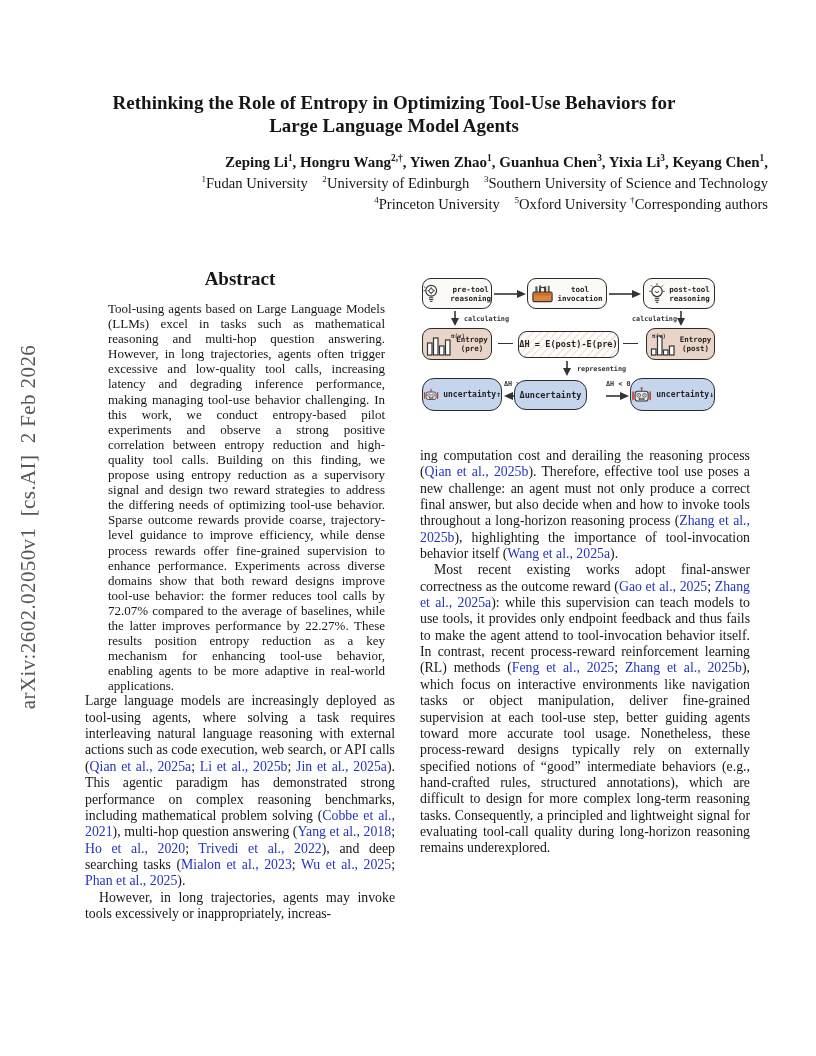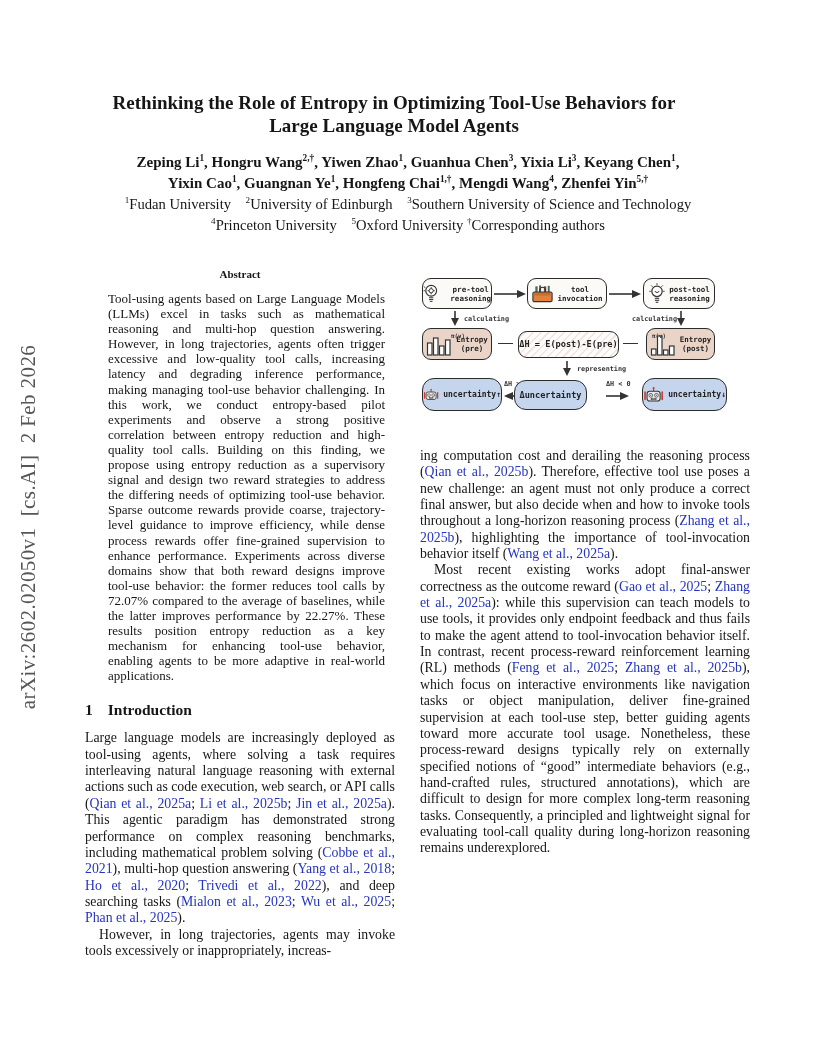--- a/index.html
+++ b/index.html
@@ -9,30 +9,30 @@
   }
   
   .arxiv-strip{
     position:absolute;left:28px;top:527px;
     transform:translate(-50%,-50%) rotate(-90deg);
     white-space:pre;font-size:21px;color:var(--arxiv-gray,#555);letter-spacing:.4px;
   }
   
   .title-block{position:absolute;top:92px;left:0;width:788px;text-align:center;
     font-weight:bold;font-size:19px;line-height:22.5px;}
-  .authors-block{position:absolute;top:152px;left:48px;width:720px;text-align:center;
+  .authors-block{position:absolute;top:152px;left:48px;width:720px;text-align:right;
     font-size:15px;line-height:21px;}
   .authors-line{font-weight:bold;}
   .affil-line{white-space:pre-wrap;font-size:14.6px;}
   sup{font-size:0.62em;vertical-align:super;line-height:0;}
   
   .col{position:absolute;top:268px;}
   .col-left{left:85px;width:310px;}
   .col-right{left:420px;width:330px;}
-  .abstract-heading{text-align:center;font-weight:bold;font-size:11px;margin:0 0 11px 0;}
+  .abstract-heading{text-align:center;font-weight:bold;font-size:19px;margin:0 0 11px 0;}
   .abstract-text{margin:0 10px 0 23px;font-size:13px;line-height:15.1px;text-align:justify;}
   .section-heading{font-size:15.5px;font-weight:bold;margin:18px 0 11px 0;}
   .section-heading .sec-num{margin-right:15px;}
   .body-par{font-size:13.8px;line-height:16.35px;text-align:justify;margin:0;}
   .body-par.indent{text-indent:14px;}
   .cite{color:var(--citation,#2433c0);}
   
   .fig{position:relative;width:330px;height:158px;margin:0;
     font-family:"DejaVu Sans Mono",monospace;font-weight:bold;color:#222;}
   .fbox{position:absolute;box-sizing:border-box;border:1.6px solid var(--figure-border,#2b2b2b);
@@ -57,31 +57,27 @@
 
   <div class="arxiv-strip">arXiv:2602.02050v1  [cs.AI]  2 Feb 2026</div>
 
   <div class="title-block">
     <div>Rethinking the Role of Entropy in Optimizing Tool-Use Behaviors for</div>
     <div>Large Language Model Agents</div>
   </div>
 
   <div class="authors-block">
     <div class="authors-line"><span>Zeping Li</span><sup>1</sup><span>, </span><span>Hongru Wang</span><sup>2,†</sup><span>, </span><span>Yiwen Zhao</span><sup>1</sup><span>, </span><span>Guanhua Chen</span><sup>3</sup><span>, </span><span>Yixia Li</span><sup>3</sup><span>, </span><span>Keyang Chen</span><sup>1</sup><span>,</span></div>
-    <div class="authors-line"><span>Yixin Cao</span><sup>1</sup><span>, </span><span>Guangnan Ye</span><sup>1</sup><span>, </span><span>Hongfeng Chai</span><sup>1,†</sup><span>, </span><span>Mengdi Wang</span><sup>4</sup><span>, </span><span>Zhenfei Yin</span><sup>5,†</sup></div>
     <div class="affil-line"><sup>1</sup><span>Fudan University    </span><sup>2</sup><span>University of Edinburgh    </span><sup>3</sup><span>Southern University of Science and Technology</span></div>
     <div class="affil-line"><sup>4</sup><span>Princeton University    </span><sup>5</sup><span>Oxford University </span><sup>†</sup><span>Corresponding authors</span></div>
   </div>
 
   <div class="col col-left">
     <div class="abstract-heading">Abstract</div>
     <div class="abstract-text">Tool-using agents based on Large Language Models (LLMs) excel in tasks such as mathematical reasoning and multi-hop question answering. However, in long trajectories, agents often trigger excessive and low-quality tool calls, increasing latency and degrading inference performance, making managing tool-use behavior challenging. In this work, we conduct entropy-based pilot experiments and observe a strong positive correlation between entropy reduction and high-quality tool calls. Building on this finding, we propose using entropy reduction as a supervisory signal and design two reward strategies to address the differing needs of optimizing tool-use behavior. Sparse outcome rewards provide coarse, trajectory-level guidance to improve efficiency, while dense process rewards offer fine-grained supervision to enhance performance. Experiments across diverse domains show that both reward designs improve tool-use behavior: the former reduces tool calls by 72.07% compared to the average of baselines, while the latter improves performance by 22.27%. These results position entropy reduction as a key mechanism for enhancing tool-use behavior, enabling agents to be more adaptive in real-world applications.</div>
-    <div class="section-heading">
-      <span class="sec-num">1</span><span>Introduction</span>
-    </div>
     <p class="body-par"><span>Large language models are increasingly deployed as tool-using agents, where solving a task requires interleaving natural language reasoning with external actions such as code execution, web search, or API calls (</span><span class="cite">Qian et al., 2025a</span><span>; </span><span class="cite">Li et al., 2025b</span><span>; </span><span class="cite">Jin et al., 2025a</span><span>). This agentic paradigm has demonstrated strong performance on complex reasoning benchmarks, including mathematical problem solving (</span><span class="cite">Cobbe et al., 2021</span><span>), multi-hop question answering (</span><span class="cite">Yang et al., 2018</span><span>; </span><span class="cite">Ho et al., 2020</span><span>; </span><span class="cite">Trivedi et al., 2022</span><span>), and deep searching tasks (</span><span class="cite">Mialon et al., 2023</span><span>; </span><span class="cite">Wu et al., 2025</span><span>; </span><span class="cite">Phan et al., 2025</span><span>).</span></p>
     <p class="body-par indent"><span>However, in long trajectories, agents may invoke tools excessively or inappropriately, increas-</span></p>
   </div>
 
   <div class="col col-right">
 
     <figure class="fig">
 
       <div class="fbox" style="left:2px;top:10px;width:70px;height:31px;gap:11px;">
         <svg width="17" height="24" viewBox="0 0 20 26">
@@ -218,21 +214,21 @@
           <polygon points="0,5 9,1 9,9" fill="#333"></polygon>
       </svg>
       <div class="fbox blue" style="left:94px;top:112px;width:73px;height:30px;font-size:8.6px;">
         <span class="lbl">Δuncertainty</span>
       </div>
       <span class="flabel" style="left:186px;top:112px;">ΔH &lt; 0</span>
       <svg style="position:absolute;left:186px;top:123px;" width="23" height="10" viewBox="0 0 23 10">
         <line x1="0" y1="5" x2="16" y2="5" stroke="#333" stroke-width="1.6"></line>
           <polygon points="23,5 14,1 14,9" fill="#333"></polygon>
       </svg>
-      <div class="fbox blue" style="left:210px;top:110px;width:85px;height:33px;gap:4px;font-size:8px;margin-left:12px;">
+      <div class="fbox blue" style="left:210px;top:110px;width:85px;height:33px;gap:4px;font-size:8px;">
         <svg width="25" height="19" viewBox="0 0 26 20">
           <rect x="1.5" y="6" width="2" height="11" rx="1" fill="#cc3b2f"></rect>
           <rect x="22.5" y="6" width="2" height="11" rx="1" fill="#cc3b2f"></rect>
           <line x1="13" y1="3" x2="13" y2="6" stroke="#333" stroke-width="1"></line>
           <circle cx="13" cy="2.2" r="1.3" fill="#cc3b2f"></circle>
           <rect x="5" y="6" width="16" height="12" rx="3.2" fill="#eceae4" stroke="#333" stroke-width="1.3"></rect>
           <circle cx="9.5" cy="11" r="2.3" fill="#fff" stroke="#333" stroke-width="0.9"></circle>
           <circle cx="16.5" cy="11" r="2.3" fill="#fff" stroke="#333" stroke-width="0.9"></circle>
           <circle cx="9.5" cy="11" r="1" fill="#5b82b5"></circle>
             <circle cx="16.5" cy="11" r="1" fill="#5b82b5"></circle>

